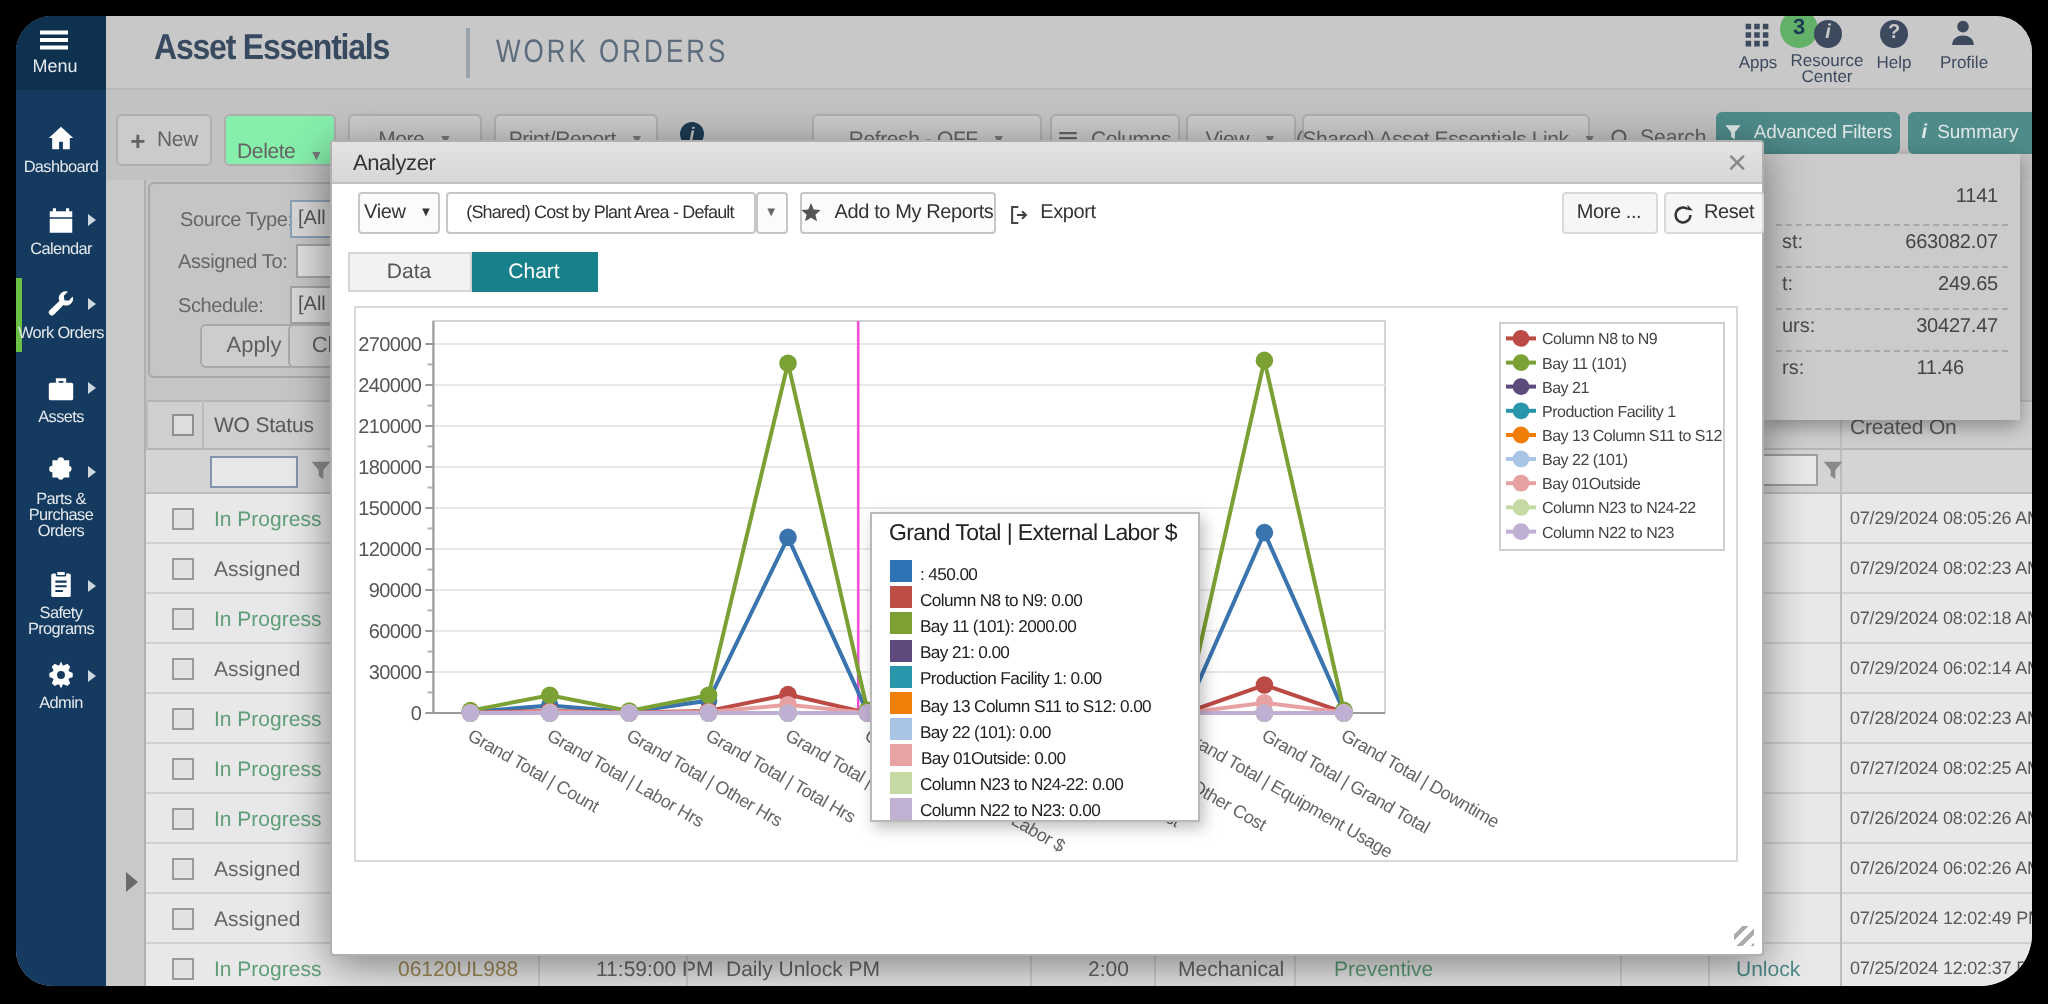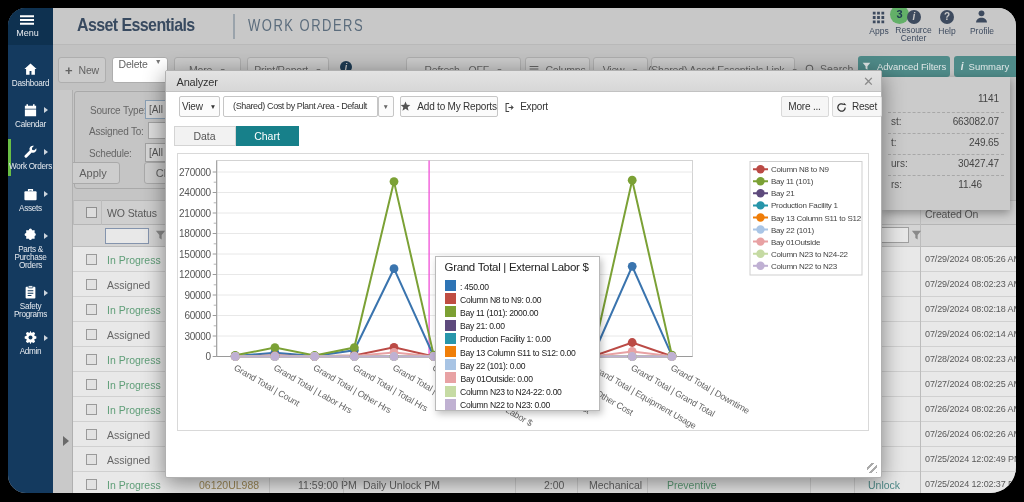--- a/index.html
+++ b/index.html
@@ -91,21 +91,21 @@
         <circle cx="8" cy="4.6" r="3.1"></circle>
         <path d="M2.2 14.4c0-3.3 2.6-5.1 5.8-5.1s5.8 1.8 5.8 5.1z"></path>
       </svg>
     </div>
 <div style="position:absolute;left:959px;top:18px;width:30px;text-align:center;font-size:8.5px;color:#3d4a5e">Profile</div>
 <div style="position:absolute;left:45px;top:37px;right:0;height:45px;background:#c2c2c2"></div>
 <div style="position:absolute;left:50px;top:49px;width:48px;height:26px;background:#cbcbcb;border:1px solid #aeaeae;border-radius:3px;display:flex;align-items:center;justify-content:center;font-size:10.5px;letter-spacing:-0.2px;color:#636363">
       <span style="font-size:13px;margin-right:6px;font-weight:bold">+</span>
       <span style="white-space:nowrap">New</span>
     </div>
-<div style="position:absolute;left:104px;top:49px;width:56px;height:26px;background:#ffffff;border:1px solid #aeaeae;border-radius:3px;display:flex;align-items:flex-start;justify-content:center;font-size:10.5px;letter-spacing:-0.2px;color:#636363">
+<div style="position:absolute;left:104px;top:49px;width:56px;height:26px;background:#86efac;border:1px solid #aeaeae;border-radius:3px;display:flex;align-items:flex-end;justify-content:center;font-size:10.5px;letter-spacing:-0.2px;color:#636363">
       <span style="white-space:nowrap">Delete</span>
       <span style="font-size:7px;margin-left:7px;color:#777">▼</span>
     </div>
 <div style="position:absolute;left:166px;top:49px;width:67px;height:26px;background:#cbcbcb;border:1px solid #aeaeae;border-radius:3px;display:flex;align-items:center;justify-content:center;font-size:10.5px;letter-spacing:-0.2px;color:#636363">
       <span style="white-space:nowrap">More</span>
       <span style="font-size:7px;margin-left:7px;color:#777">▼</span>
     </div>
 <div style="position:absolute;left:239px;top:49px;width:82px;height:26px;background:#cbcbcb;border:1px solid #aeaeae;border-radius:3px;display:flex;align-items:center;justify-content:center;font-size:10.5px;letter-spacing:-0.2px;color:#636363">
       <span style="white-space:nowrap">Print/Report</span>
       <span style="font-size:7px;margin-left:7px;color:#777">▼</span>
@@ -143,21 +143,21 @@
         </svg>
       </span>Advanced Filters</div>
 <div style="position:absolute;left:946px;top:48px;width:62px;height:21px;background:#4f8b89;border-radius:3px 0 0 3px;display:flex;align-items:center;justify-content:center;font-size:9.5px;color:#dfe7e7"><span style="margin-right:5px;font-style:italic;font-weight:bold;font-size:10px">i</span>Summary</div>
 <div style="position:absolute;left:66px;top:83px;width:105px;height:98px;border:1px solid #a9a9a9;border-radius:3px"></div>
 <div style="position:absolute;left:82px;top:97px;font-size:10px;letter-spacing:-0.2px;color:#666">Source Type:</div>
 <div style="position:absolute;left:137px;top:92px;width:42px;height:19px;background:#d7d7d7;border:1px solid #8aa0b5;font-size:10px;color:#555;padding:3px 3px">[All</div>
 <div style="position:absolute;left:81px;top:118px;font-size:10px;letter-spacing:-0.2px;color:#666">Assigned To:</div>
 <div style="position:absolute;left:140px;top:114px;width:42px;height:17px;background:#dedede;border:1px solid #a2a2a2"></div>
 <div style="position:absolute;left:81px;top:140px;font-size:10px;letter-spacing:-0.2px;color:#666">Schedule:</div>
 <div style="position:absolute;left:137px;top:135px;width:42px;height:19px;background:#d7d7d7;border:1px solid #a2a2a2;font-size:10px;color:#555;padding:3px 3px">[All</div>
-<div style="position:absolute;left:58px;top:154px;width:54px;height:22px;background:#cdcdcd;border:1px solid #a9a9a9;border-radius:3px;text-align:center;line-height:20px;font-size:11px;color:#5f5f5f">Apply</div>
+<div style="position:absolute;left:92px;top:154px;width:54px;height:22px;background:#cdcdcd;border:1px solid #a9a9a9;border-radius:3px;text-align:center;line-height:20px;font-size:11px;color:#5f5f5f">Apply</div>
 <div style="position:absolute;left:136px;top:154px;width:50px;height:22px;background:#cdcdcd;border:1px solid #a9a9a9;border-radius:3px;text-align:center;line-height:20px;font-size:11px;color:#5f5f5f">Clear</div>
 <div style="position:absolute;left:45px;top:82px;width:20px;height:403px;background:#c9c9c9;border-right:1px solid #b0b0b0"></div>
 <div style="position:absolute;left:55px;top:428px;width:0;height:0;border-top:5px solid transparent;border-bottom:5px solid transparent;border-left:6px solid #6a6a6a"></div>
 <div style="position:absolute;left:65px;top:192px;right:0;height:25px;background:#cfcfcf;border-top:1px solid #b5b5b5;border-bottom:1px solid #b5b5b5"></div>
 <div style="position:absolute;left:99px;top:199px;font-size:10.5px;letter-spacing:-0.1px;color:#595959">WO Status</div>
 <div style="position:absolute;left:78px;top:199px;width:11px;height:11px;border:1px solid #8f8f8f;background:#ddd"></div>
 <div style="position:absolute;left:93px;top:192px;width:1px;height:293px;background:#bcbcbc"></div>
 <div style="position:absolute;left:65px;top:192px;width:1px;height:293px;background:#bcbcbc"></div>
 <div style="position:absolute;left:65px;top:217px;right:0;height:22px;background:#d4d4d4;border-bottom:1px solid #bcbcbc"></div>
 <div style="position:absolute;left:97px;top:220px;width:44px;height:16px;background:#e8e8e8;border:1px solid #8494ad"></div>

